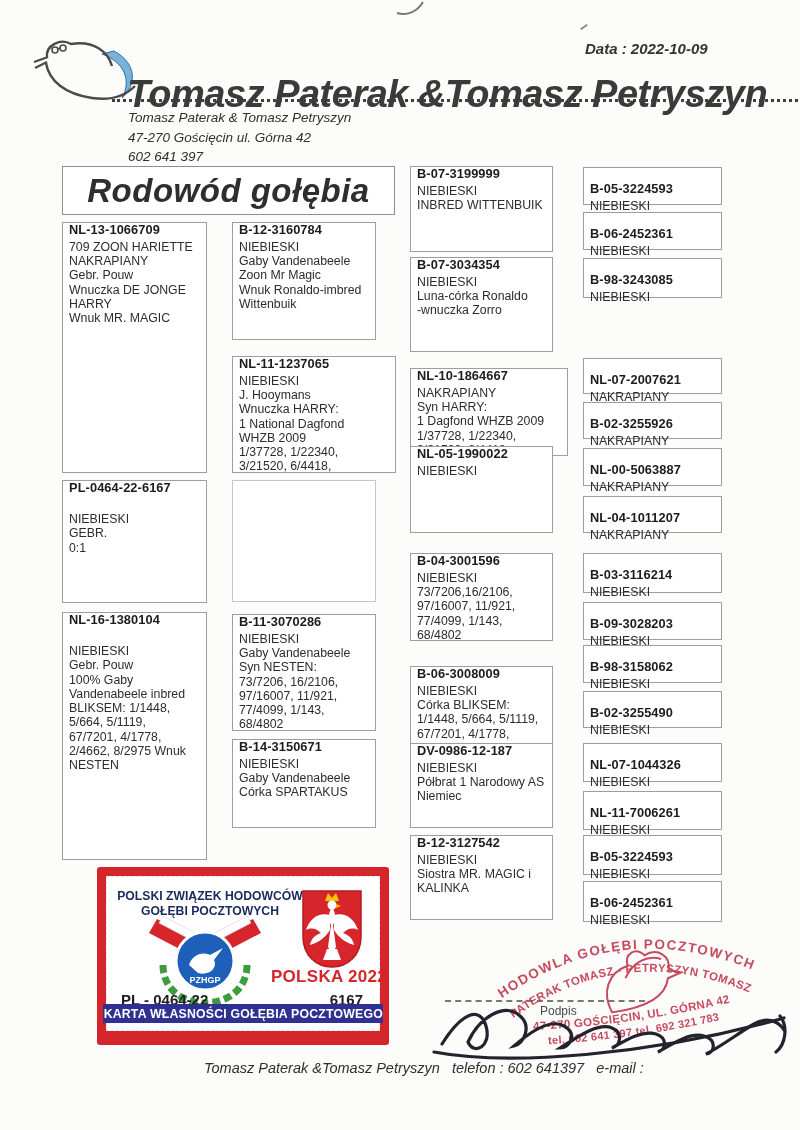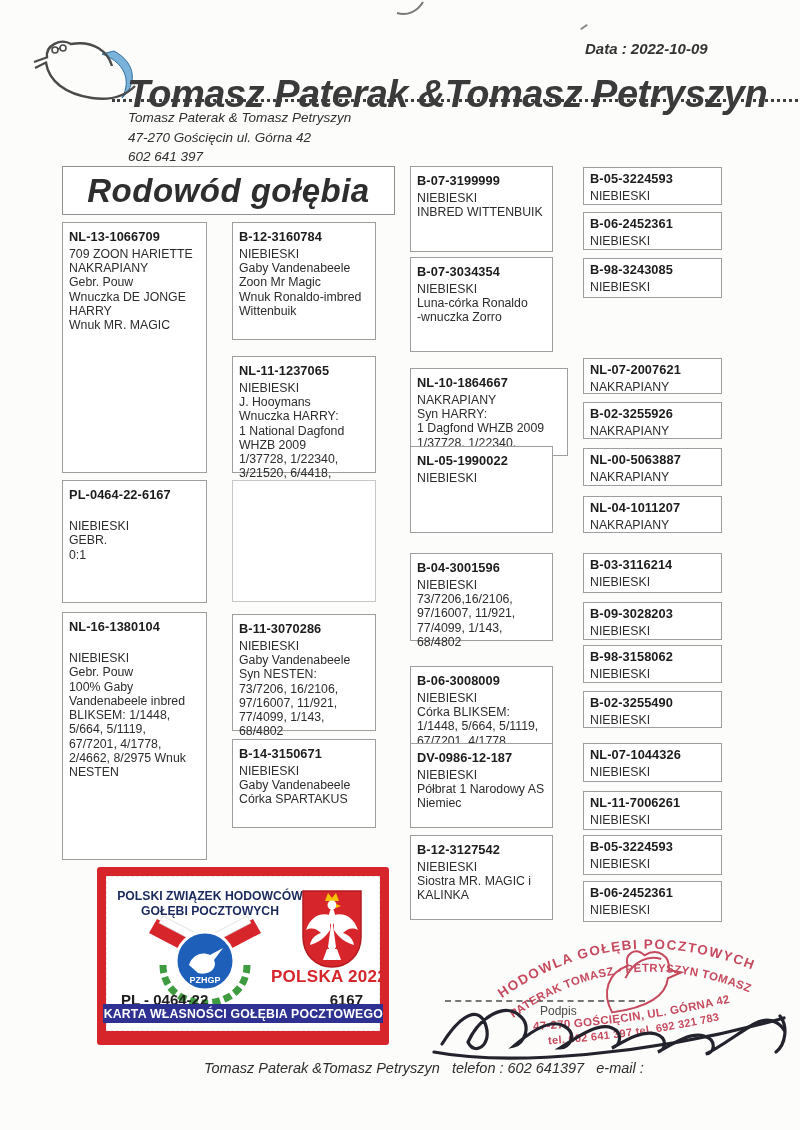--- a/index.html
+++ b/index.html
@@ -9,25 +9,25 @@
   .date{position:absolute;left:585px;top:40px;font-style:italic;font-weight:600;font-size:15px;color:#333;}
   .big-name{position:absolute;left:127px;top:73px;font-size:38px;font-weight:bold;font-style:italic;
             color:#3a3a3a;white-space:nowrap;letter-spacing:-0.5px;}
   .dotted-rule{position:absolute;left:112px;top:99px;width:686px;border-bottom:3px dotted #3f3f3f;}
   .addr{position:absolute;left:128px;top:108px;font-style:italic;font-size:13.5px;line-height:1.45;color:#2f2f2f;}
   
   .title-box{position:absolute;left:62px;top:166px;width:331px;height:47px;border:1px solid #8f8f8f;
              display:flex;align-items:center;justify-content:center;background:#fff;}
   .title-box span{font-size:33px;font-weight:bold;font-style:italic;color:#2e2e2e;letter-spacing:0.5px;}
   
-  .pbox{position:absolute;border:1px solid #9e9e9e;background:#fff;padding:7px 6px;box-sizing:border-box;
+  .pbox{position:absolute;border:1px solid #9e9e9e;background:#fff;padding:0 6px;box-sizing:border-box;
         font-size:12.3px;line-height:1.16;color:#242424;}
   .pbox .ring{font-weight:bold;font-size:12.8px;letter-spacing:0.1px;color:#1c1c1c;}
   .pbox .body{white-space:pre-line;margin-top:2px;color:#2c2c2c;}
-  .pbox.small{padding:4px 6px;}
+  .pbox.small{padding:14px 6px;}
   .pbox.empty{border-color:#c6c6c6;}
   
   .card{position:absolute;left:97px;top:867px;width:292px;height:178px;background:#d6252b;border-radius:3px;}
   .card .inner{position:absolute;left:9px;top:9px;right:9px;height:153px;background:#fff;border:1px dashed #e4e4e4;padding-left:37px;}
   .card .org{position:absolute;left:8px;top:12px;width:190px;text-align:center;font-weight:bold;
              font-size:12.2px;line-height:1.25;color:#1b2a5e;}
   .card .polska{position:absolute;left:158px;top:90px;width:122px;text-align:right;font-size:17px;
                 font-weight:bold;color:#d6252b;letter-spacing:0.3px;}
   .card .ring-left{position:absolute;left:14px;top:114px;font-size:15px;font-weight:bold;color:#1e1e1e;}
   .card .ring-right{position:absolute;right:16px;top:114px;font-size:15px;font-weight:bold;color:#1e1e1e;}
@@ -109,21 +109,21 @@
   </div>
 
   <div class="pbox" style="left:232px;top:222px;width:144px;height:118px">
     <div class="ring">B-12-3160784</div>
     <div class="body">NIEBIESKI
 Gaby Vandenabeele
 Zoon Mr Magic
 Wnuk Ronaldo-imbred
 Wittenbuik</div>
   </div>
-  <div class="pbox" style="left:232px;top:356px;width:144px;height:117px">
+  <div class="pbox" style="left:232px;top:356px;width:164px;height:117px">
     <div class="ring">NL-11-1237065</div>
     <div class="body">NIEBIESKI
 J. Hooymans
 Wnuczka HARRY:
 1 National Dagfond
 WHZB 2009
 1/37728, 1/22340,
 3/21520, 6/4418,</div>
   </div>
   <div class="pbox empty" style="left:232px;top:480px;width:144px;height:122px"></div>

